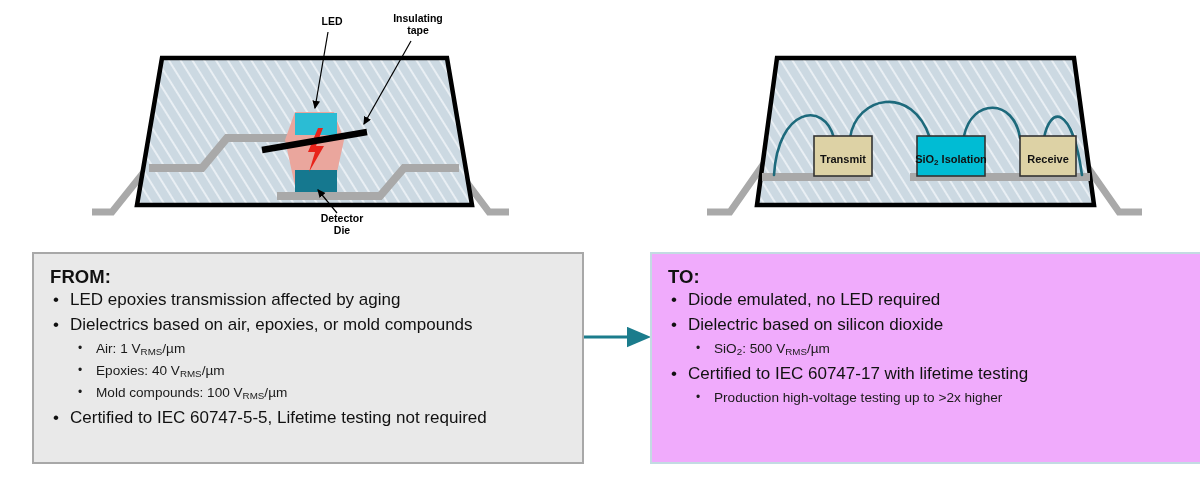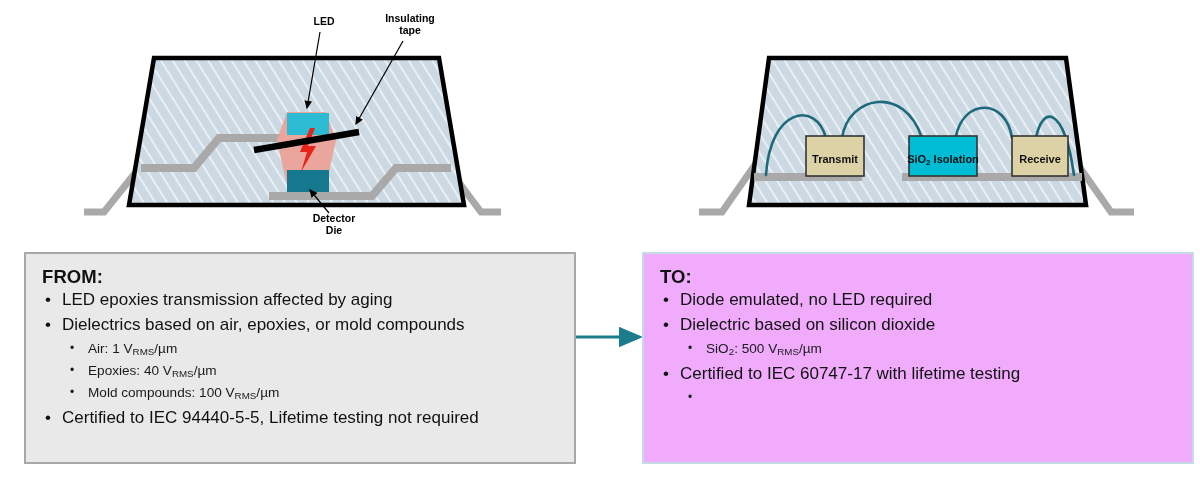--- a/index.html
+++ b/index.html
@@ -10,21 +10,21 @@
   }
   body {
     width: 1200px;
     height: 480px;
     position: relative;
     font-family: "Liberation Sans", sans-serif;
     overflow: hidden;
   }
   .stage {
     position: absolute;
-    left: 4px; top: 0;
+    left: 12px; top: 0;
     width: 1008px;
     height: 480px;
   }
   
   svg.diagram {
     position: absolute;
     top: 0;
     display: block;
   }
   #left-diagram  { left: 0;   width: 600px; height: 240px; }
@@ -237,21 +237,21 @@
             <span class="b2">•</span><span>Epoxies: 40 V</span><span class="sub">RMS</span><span>/µm</span>
           </li>
           <li>
             <span class="b2">•</span><span>Mold compounds: 100 V</span><span class="sub">RMS</span><span>/µm</span>
           </li>
         </ul>
       </li>
 
       <li>
         <span class="b1">•</span>
-        <span>Certified to IEC 94440-5-5, Lifetime testing not required</span>
+        <span>Certified to IEC 60747-5-5, Lifetime testing not required</span>
       </li>
 
     </ul>
   </div>
 
   <svg id="center-arrow" viewBox="0 0 70 24">
     <defs>
       <marker id="arwC" markerWidth="8" markerHeight="8" refX="5" refY="3.4" orient="auto">
         <path d="M0,0 L8,3.4 L0,6.8 z" fill="#1b7c8c"></path>
       </marker>
@@ -276,21 +276,21 @@
             <span class="b2">•</span><span>SiO</span><span class="sub">2</span><span>: 500 V</span><span class="sub">RMS</span><span>/µm</span>
           </li>
         </ul>
       </li>
 
       <li>
         <span class="b1">•</span>
         <span>Certified to IEC 60747-17 with lifetime testing</span>
         <ul class="lvl2">
           <li>
-            <span class="b2">•</span>
+            <span class="b2">•</span><span>Production high-voltage testing up to &gt;2x higher</span>
           </li>
         </ul>
       </li>
 
     </ul>
   </div>
 
 </div>
 
 </body></html>

